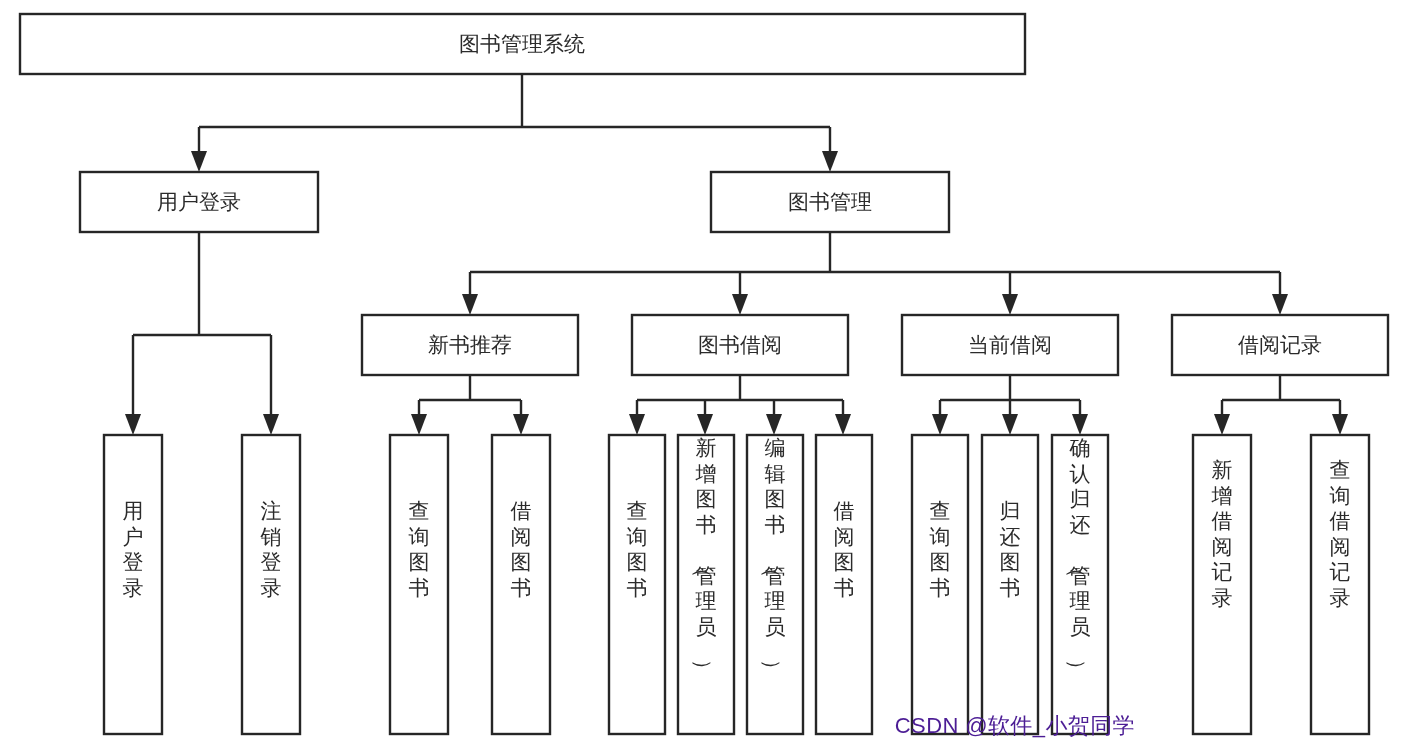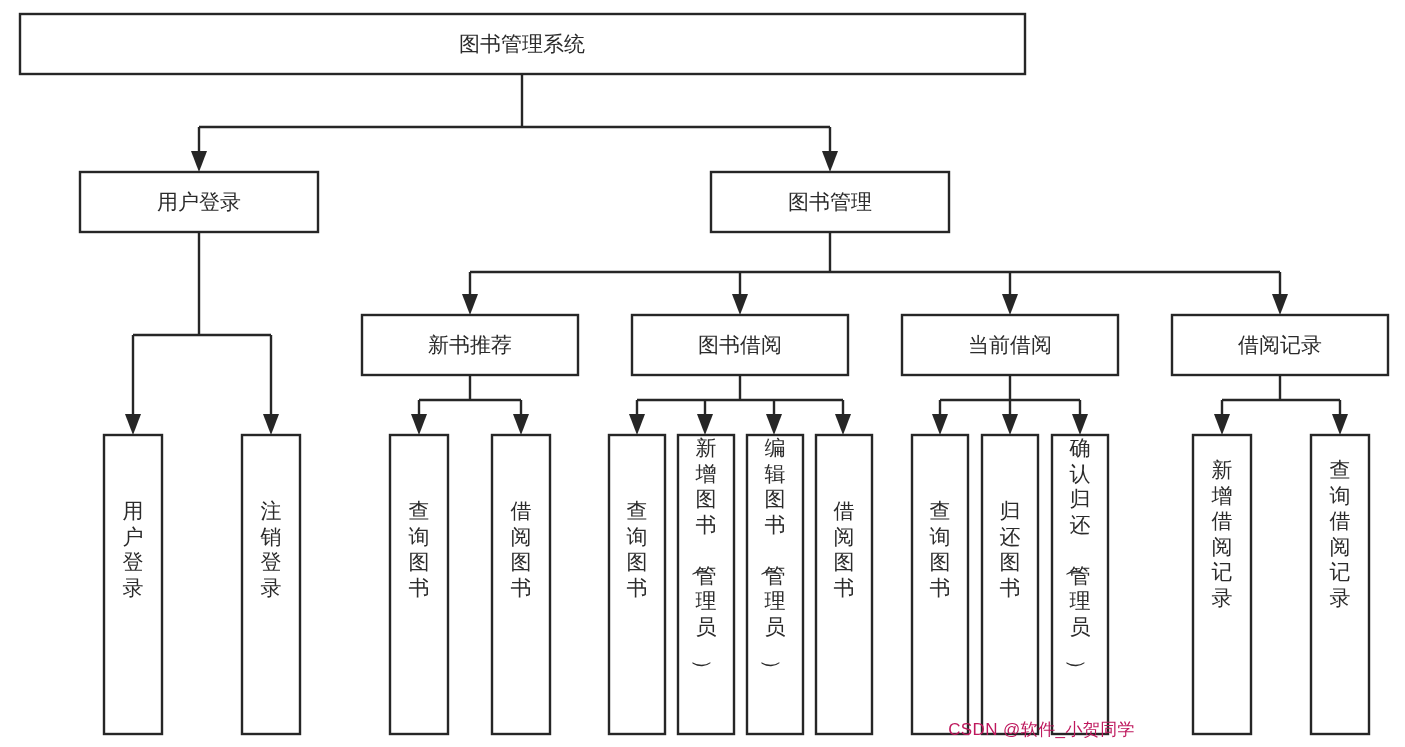--- a/index.html
+++ b/index.html
@@ -53,22 +53,22 @@
     font-family: "Liberation Sans", "DejaVu Sans", sans-serif;
     font-size: 21px;
     fill: #2b2b2b;
     text-anchor: middle;
   }
   .watermark {
     position: absolute;
     right: 12px;
     bottom: 6px;
     font-family: "Liberation Sans", "DejaVu Sans", sans-serif;
-    font-size: 17px;
-    color: #be185d;
+    font-size: 22px;
+    color: #4c1d95;
     letter-spacing: 0.4px;
     white-space: nowrap;
     user-select: none;
     margin-top: 16px;
   }
 </style>
 </head>
 <body>
 
 <div id="diagram-root">

